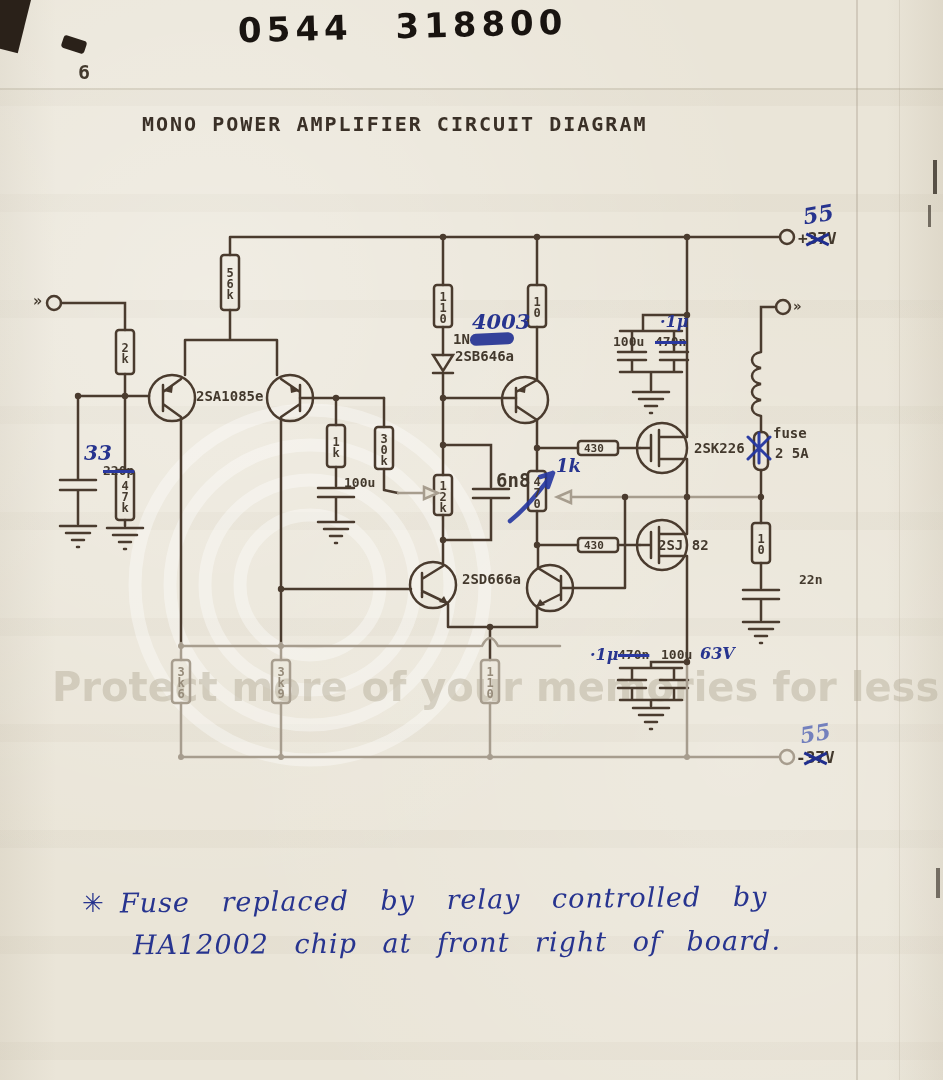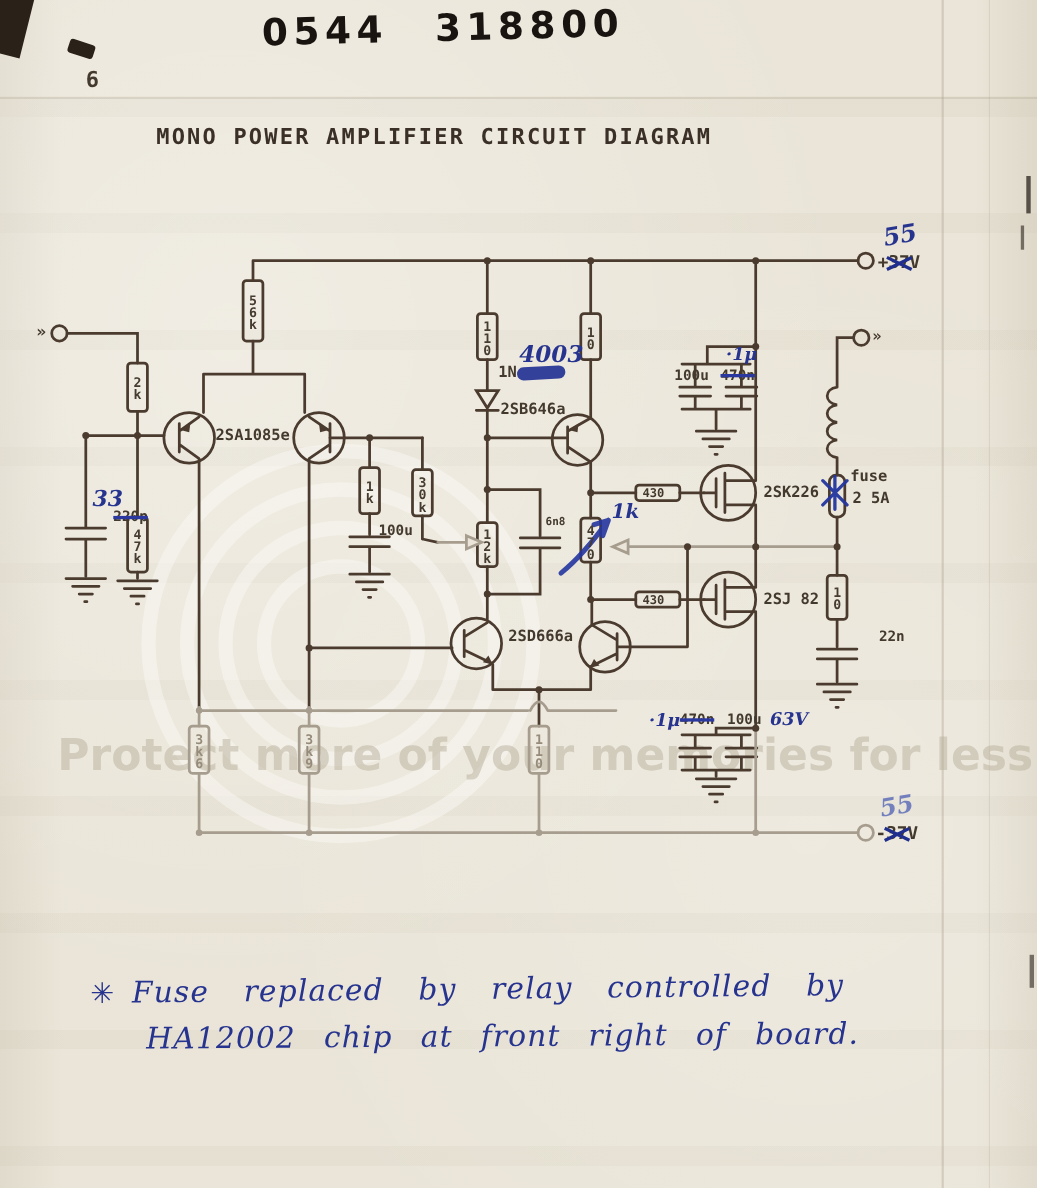--- a/index.html
+++ b/index.html
@@ -207,34 +207,34 @@
   <div class="vlbl faint" style="left:272px;top:660px;width:18px;height:43px;">3k9</div>
   <div class="vlbl faint" style="left:481px;top:660px;width:18px;height:43px;">110</div>
 
   <div class="lbl sm" style="left:584px;top:442px;font-size:11px;">430</div>
   <div class="lbl sm" style="left:584px;top:539px;font-size:11px;">430</div>
 
   <div class="lbl" style="left:33px;top:292px;font-size:15px;">»</div>
   <div class="lbl" style="left:793px;top:298px;font-size:14px;">»</div>
 
   <div class="lbl" style="left:196px;top:388px;">2SA1085e</div>
-  <div class="lbl" style="left:455px;top:364px;text-align:right;">2SB646a</div>
+  <div class="lbl" style="left:455px;top:348px;text-align:right;">2SB646a</div>
   <div class="lbl" style="left:462px;top:571px;">2SD666a</div>
   <div class="lbl" style="left:694px;top:440px;">2SK226</div>
-  <div class="lbl" style="left:694px;top:537px;">2SJ 82</div>
+  <div class="lbl" style="left:658px;top:537px;">2SJ 82</div>
 
   <div class="lbl" style="left:453px;top:331px;">1N</div>
   <div class="blob" style="left:470px;top:333px;width:44px;height:12px;"></div>
   <div class="hand" style="left:472px;top:309px;font-size:21px;font-weight:700;">4003</div>
 
   <div class="hand" style="left:84px;top:441px;font-size:20px;font-weight:700;">33</div>
   <div class="lbl struck" style="left:79px;top:463px;font-size:13px;padding-left:24px;">220p</div>
 
   <div class="lbl sm" style="left:344px;top:475px;font-size:13px;">100u</div>
-  <div class="lbl sm" style="left:496px;top:469px;font-size:10px;">6n8</div>
+  <div class="lbl sm" style="left:496px;top:469px;font-size:19px;">6n8</div>
   <div class="hand" style="left:556px;top:455px;font-size:18px;font-weight:700;">1k</div>
 
   <div class="lbl sm" style="left:613px;top:334px;font-size:13px;">100u</div>
   <div class="lbl sm struck" style="left:655px;top:334px;font-size:13px;">470n</div>
   <div class="hand" style="left:660px;top:312px;font-size:16px;font-weight:700;">·1μ</div>
 
   <div class="hand" style="left:590px;top:645px;font-size:16px;font-weight:700;">·1μ</div>
   <div class="lbl sm struck" style="left:618px;top:647px;font-size:13px;">470n</div>
   <div class="lbl sm" style="left:661px;top:647px;font-size:13px;">100u</div>
   <div class="hand" style="left:700px;top:644px;font-size:16px;font-weight:700;">63V</div>

